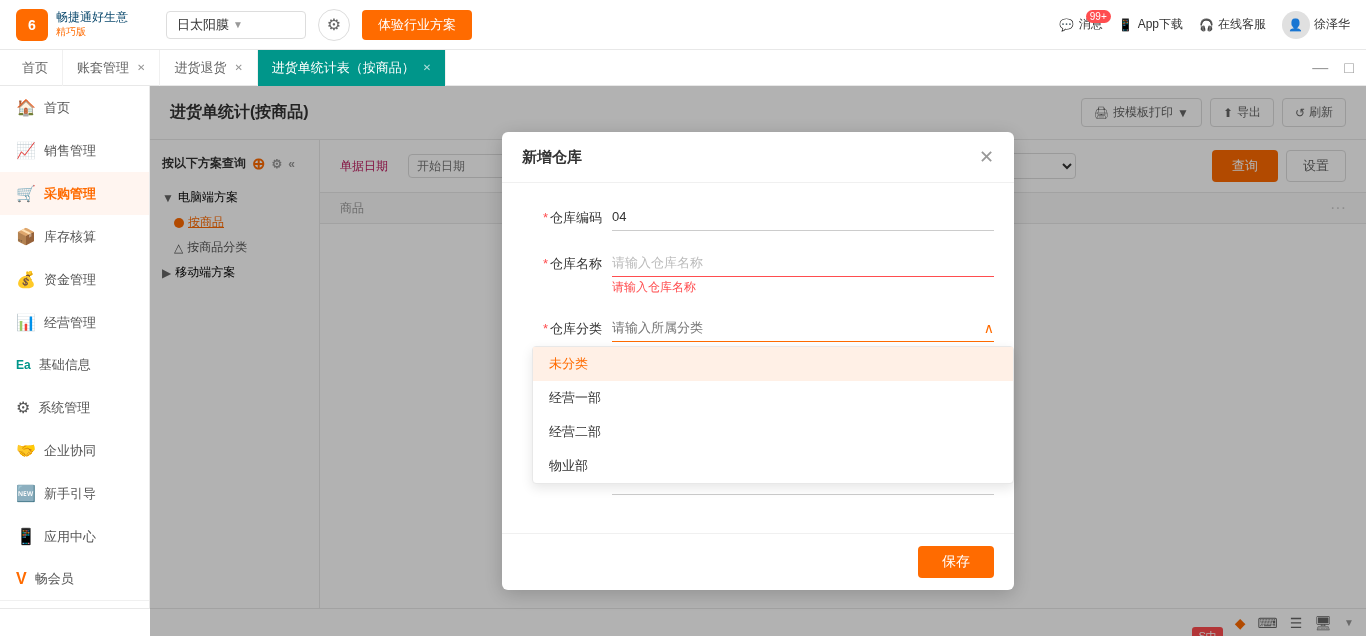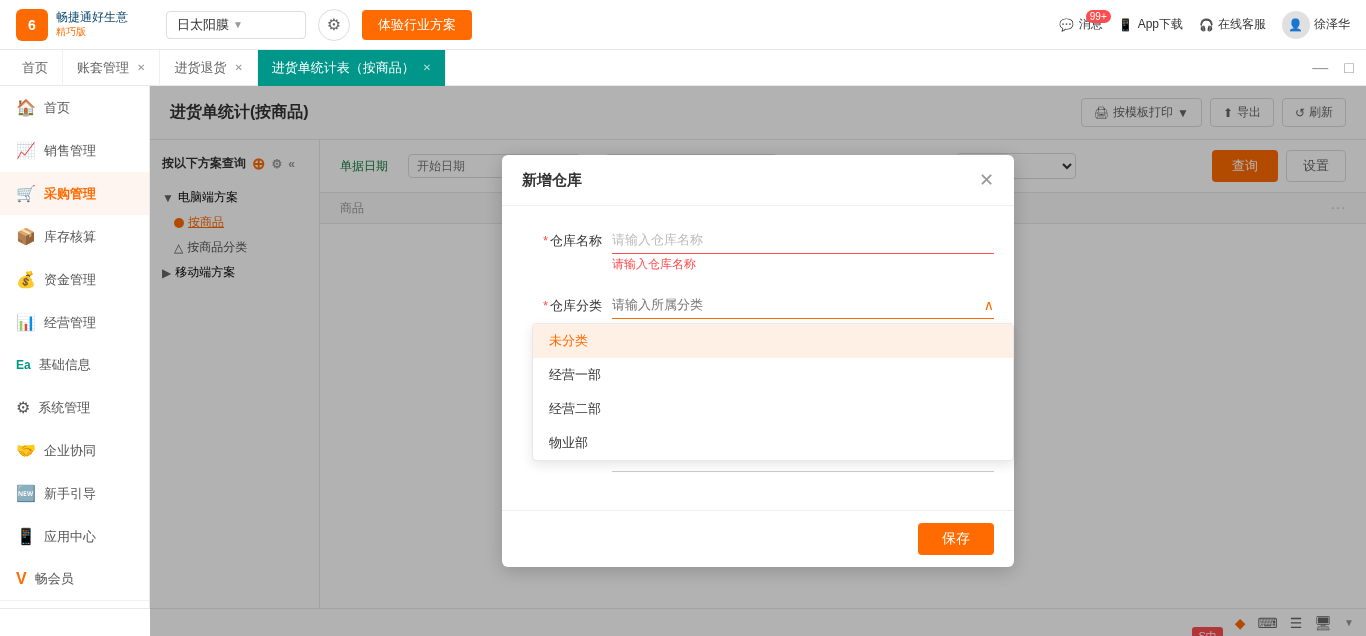--- a/index.html
+++ b/index.html
@@ -200,21 +200,21 @@
       padding: 6px 16px; font-size: 13px; cursor: pointer;
     }
 
     .content-inner { height: 100%; overflow-y: auto; }
 
     
     .main-filter-wrap {
       background: #fff; display: flex; padding: 10px 20px; align-items: center; gap: 12px;
       border-bottom: 1px solid #e8e8e8;
     }
-    .filter-row-label { font-size: 12px; color: #15803d; min-width: 60px; }
+    .filter-row-label { font-size: 12px; color: #be185d; min-width: 60px; }
     .filter-dots { color: #bbb; font-size: 18px; cursor: pointer; }
   </style>
 </head>
 <body>
 
 <div class="top-bar">
   <div class="logo-area">
     <div class="logo-icon">6</div>
     <div>
       <div class="logo-text">畅捷通好生意</div>
@@ -426,20 +426,26 @@
     </div>
 
     <div class="overlay">
       <div class="modal">
         <div class="modal-header">
           <span class="modal-title">新增仓库</span>
           <span class="modal-close">✕</span>
         </div>
         <div class="modal-body">
 
+          <div class="form-row">
+            <label class="form-label required">仓库编码</label>
+            <div class="form-field-wrap">
+              <input class="form-input" type="text" value="04" style="">
+            </div>
+          </div>
 
           <div class="form-row">
             <label class="form-label required">仓库名称</label>
             <div class="form-field-wrap">
               <input class="form-input error" type="text" placeholder="请输入仓库名称" style="">
               <div class="error-msg">请输入仓库名称</div>
             </div>
           </div>
 
           <div class="form-row">

